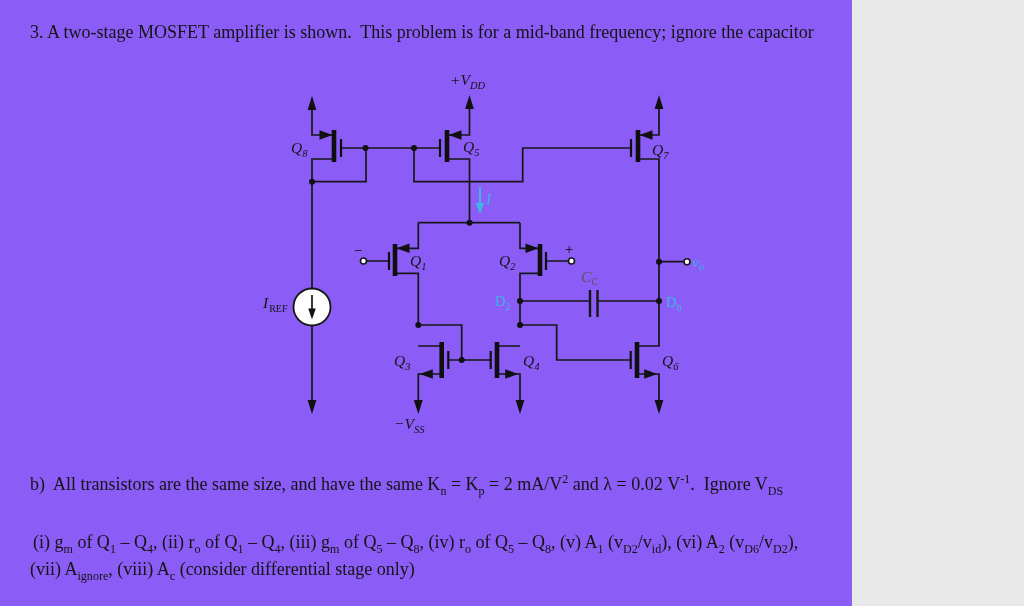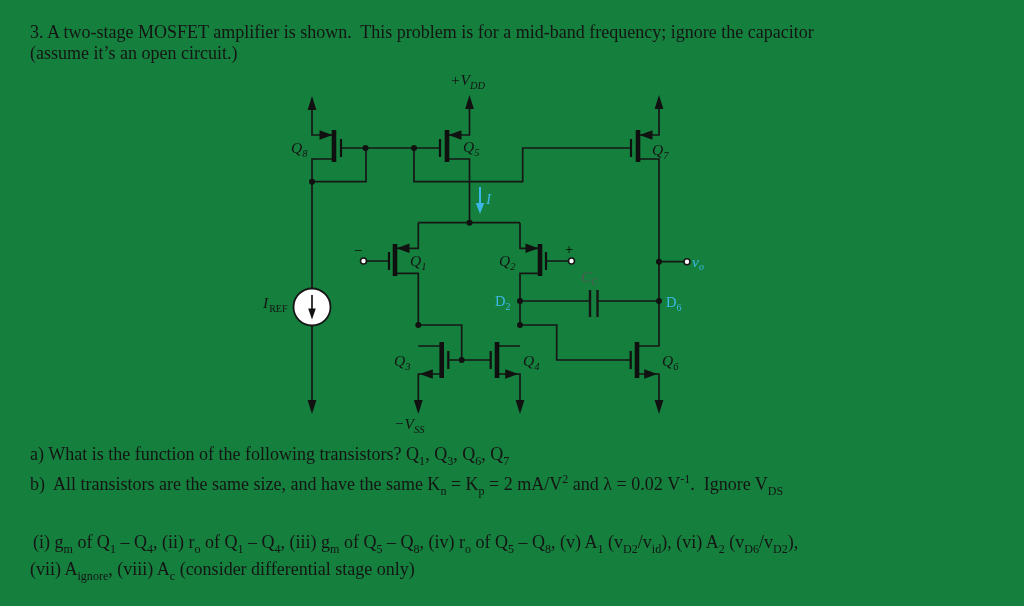--- a/index.html
+++ b/index.html
@@ -1,16 +1,16 @@
 <!DOCTYPE html>
 <html><head>
 <meta charset="utf-8">
 <style>
   html,body{margin:0;padding:0;background:#e8e8e8;}
-  .page{position:relative;width:1024px;height:606px;background:#15803d;overflow:hidden;
+  .page{position:relative;width:852px;height:606px;background:#8b5cf6;overflow:hidden;
         font-family:"Liberation Serif",serif;color:#141414;}
   .tl{position:absolute;left:30px;width:988px;font-size:18px;line-height:21px;white-space:pre-wrap;}
   .tl sub{font-size:67%;line-height:0;}
   .tl sup{font-size:67%;line-height:0;}
   svg{position:absolute;left:0;top:0;}
   .wire{stroke:#161616;stroke-width:1.7;fill:none;}
   .thick{stroke:#0f0f0f;stroke-width:4.6;fill:none;}
   .gbar{stroke:#0f0f0f;stroke-width:2.2;fill:none;}
   .plate{stroke:#161616;stroke-width:2.4;fill:none;}
   .arr{fill:#111;stroke:none;}
@@ -22,23 +22,21 @@
   .gy{fill:#555;}
   .bluewire{stroke:#3cb8e8;stroke-width:2;fill:none;}
   .bluearr{fill:#3cb8e8;stroke:none;}
 </style>
 </head>
 <body>
 
 <div class="page">
 
   <div class="tl" style="top:22px">3. A two-stage MOSFET amplifier is shown.  This problem is for a mid-band frequency; ignore the capacitor</div>
-  <div class="tl" style="top:43px">(assume it’s an open circuit.)</div>
 
-  <div class="tl" style="top:444px">a) What is the function of the following transistors? Q<sub>1</sub>, Q<sub>3</sub>, Q<sub>6</sub>, Q<sub>7</sub></div>
   <div class="tl" style="top:474px">b)  All transistors are the same size, and have the same K<sub>n</sub> = K<sub>p</sub> = 2 mA/V<sup>2</sup> and λ = 0.02 V<sup>-1</sup>.  Ignore V<sub>DS</sub></div>
   <div class="tl" style="top:532px;left:33px">(i) g<sub>m</sub> of Q<sub>1</sub> – Q<sub>4</sub>, (ii) r<sub>o</sub> of Q<sub>1</sub> – Q<sub>4</sub>, (iii) g<sub>m</sub> of Q<sub>5</sub> – Q<sub>8</sub>, (iv) r<sub>o</sub> of Q<sub>5</sub> – Q<sub>8</sub>, (v) A<sub>1</sub> (v<sub>D2</sub>/v<sub>id</sub>), (vi) A<sub>2</sub> (v<sub>D6</sub>/v<sub>D2</sub>),</div>
   <div class="tl" style="top:559px">(vii) A<sub>ignore</sub>, (viii) A<sub>c</sub> (consider differential stage only)</div>
 
   <svg width="1024" height="606" viewBox="0 0 1024 606">
 
     <g>
       <path class="wire" d="
         M312,109 V135 H334
         M334,159 H312 V181.7

